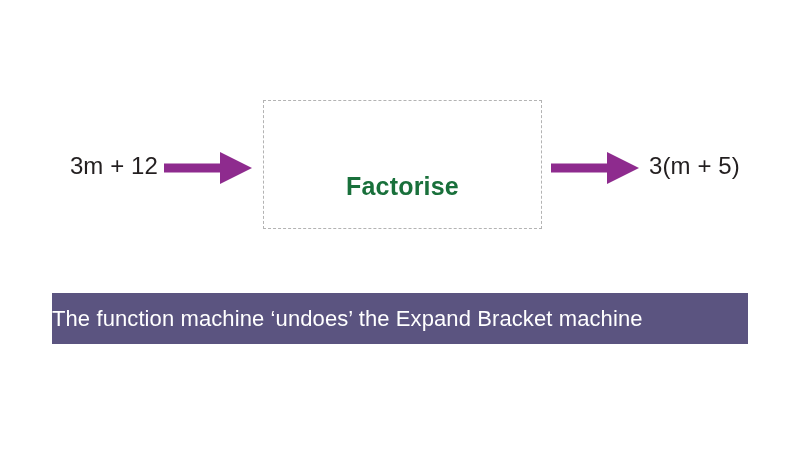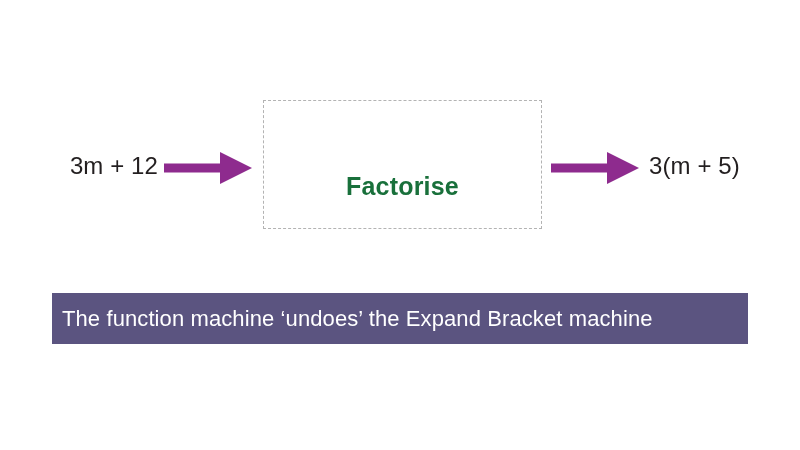--- a/index.html
+++ b/index.html
@@ -88,21 +88,20 @@
   .caption-bar {
     position: absolute;
     left: 52px;
     top: 293px;
     width: 696px;
     height: 51px;
     background: #5b5480;
     display: flex;
     align-items: center;
     box-sizing: border-box;
-    padding-left: 10px;
   }
   .caption-text {
     font-size: 22px;
     line-height: 26px;
     color: #ffffff;
     letter-spacing: 0.1px;
     white-space: nowrap;
   }
 </style>
 </head>

